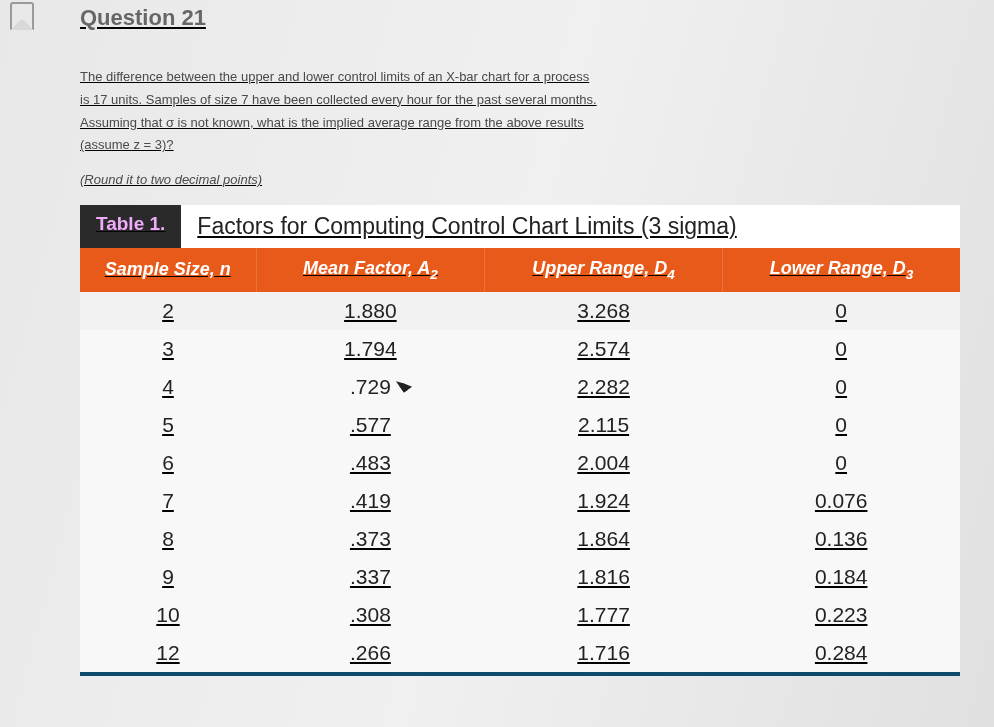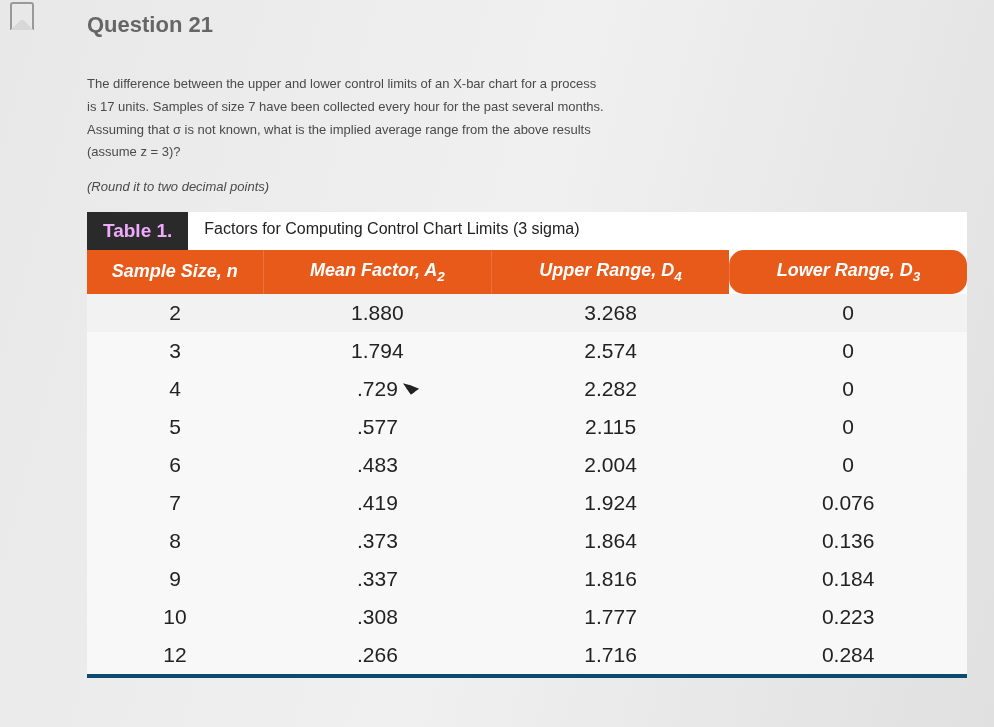--- a/index.html
+++ b/index.html
@@ -12,22 +12,23 @@
       background: #d8d8d8;
       width: 994px;
       height: 727px;
       overflow: hidden;
       position: relative;
     }
     .page {
       background: linear-gradient(105deg, #e8e8e8 0%, #f0f0f0 50%, #e0e0e0 100%);
       width: 100%;
       height: 100%;
-      padding: 12px;
+      padding: 5px;
       position: relative;
+      text-decoration: underline;
     }
     .bookmark-icon {
       position: absolute;
       left: 10px;
       top: 2px;
       width: 24px;
       height: 28px;
       border: 2px solid #999;
       border-radius: 3px 3px 0 0;
       background: transparent;
@@ -92,21 +93,21 @@
       font-weight: bold;
       padding: 8px 16px;
       font-size: 19px;
       white-space: nowrap;
     }
     .table-caption-right {
       background: #fff;
       color: #222;
       font-weight: normal;
       padding: 8px 16px;
-      font-size: 16px;
+      font-size: 23px;
       flex: 1;
     }
     thead .header-row th {
       background: #e85a1a;
       color: #fff;
       font-weight: bold;
       font-style: italic;
       padding: 10px 8px;
       text-align: center;
       font-size: 18px;
@@ -125,21 +126,21 @@
       color: #222;
       background: #f8f8f8;
     }
     tbody tr:nth-child(1) td { background: #f2f2f2; }
     tbody tr:last-child td {
       border-bottom: 4px solid #0c4a6e;
     }
     .col-n { width: 20%; }
     .col-a2 { width: 26%; }
     .col-d4 { width: 27%; }
-    .col-d3 { width: 27%; border-radius: 15px; }
+    .col-d3 { width: 27%; }
     .cursor {
       display: inline-block;
       position: relative;
     }
     .cursor::after {
       content: "";
       position: absolute;
       right: -18px;
       top: 2px;
       width: 0;

